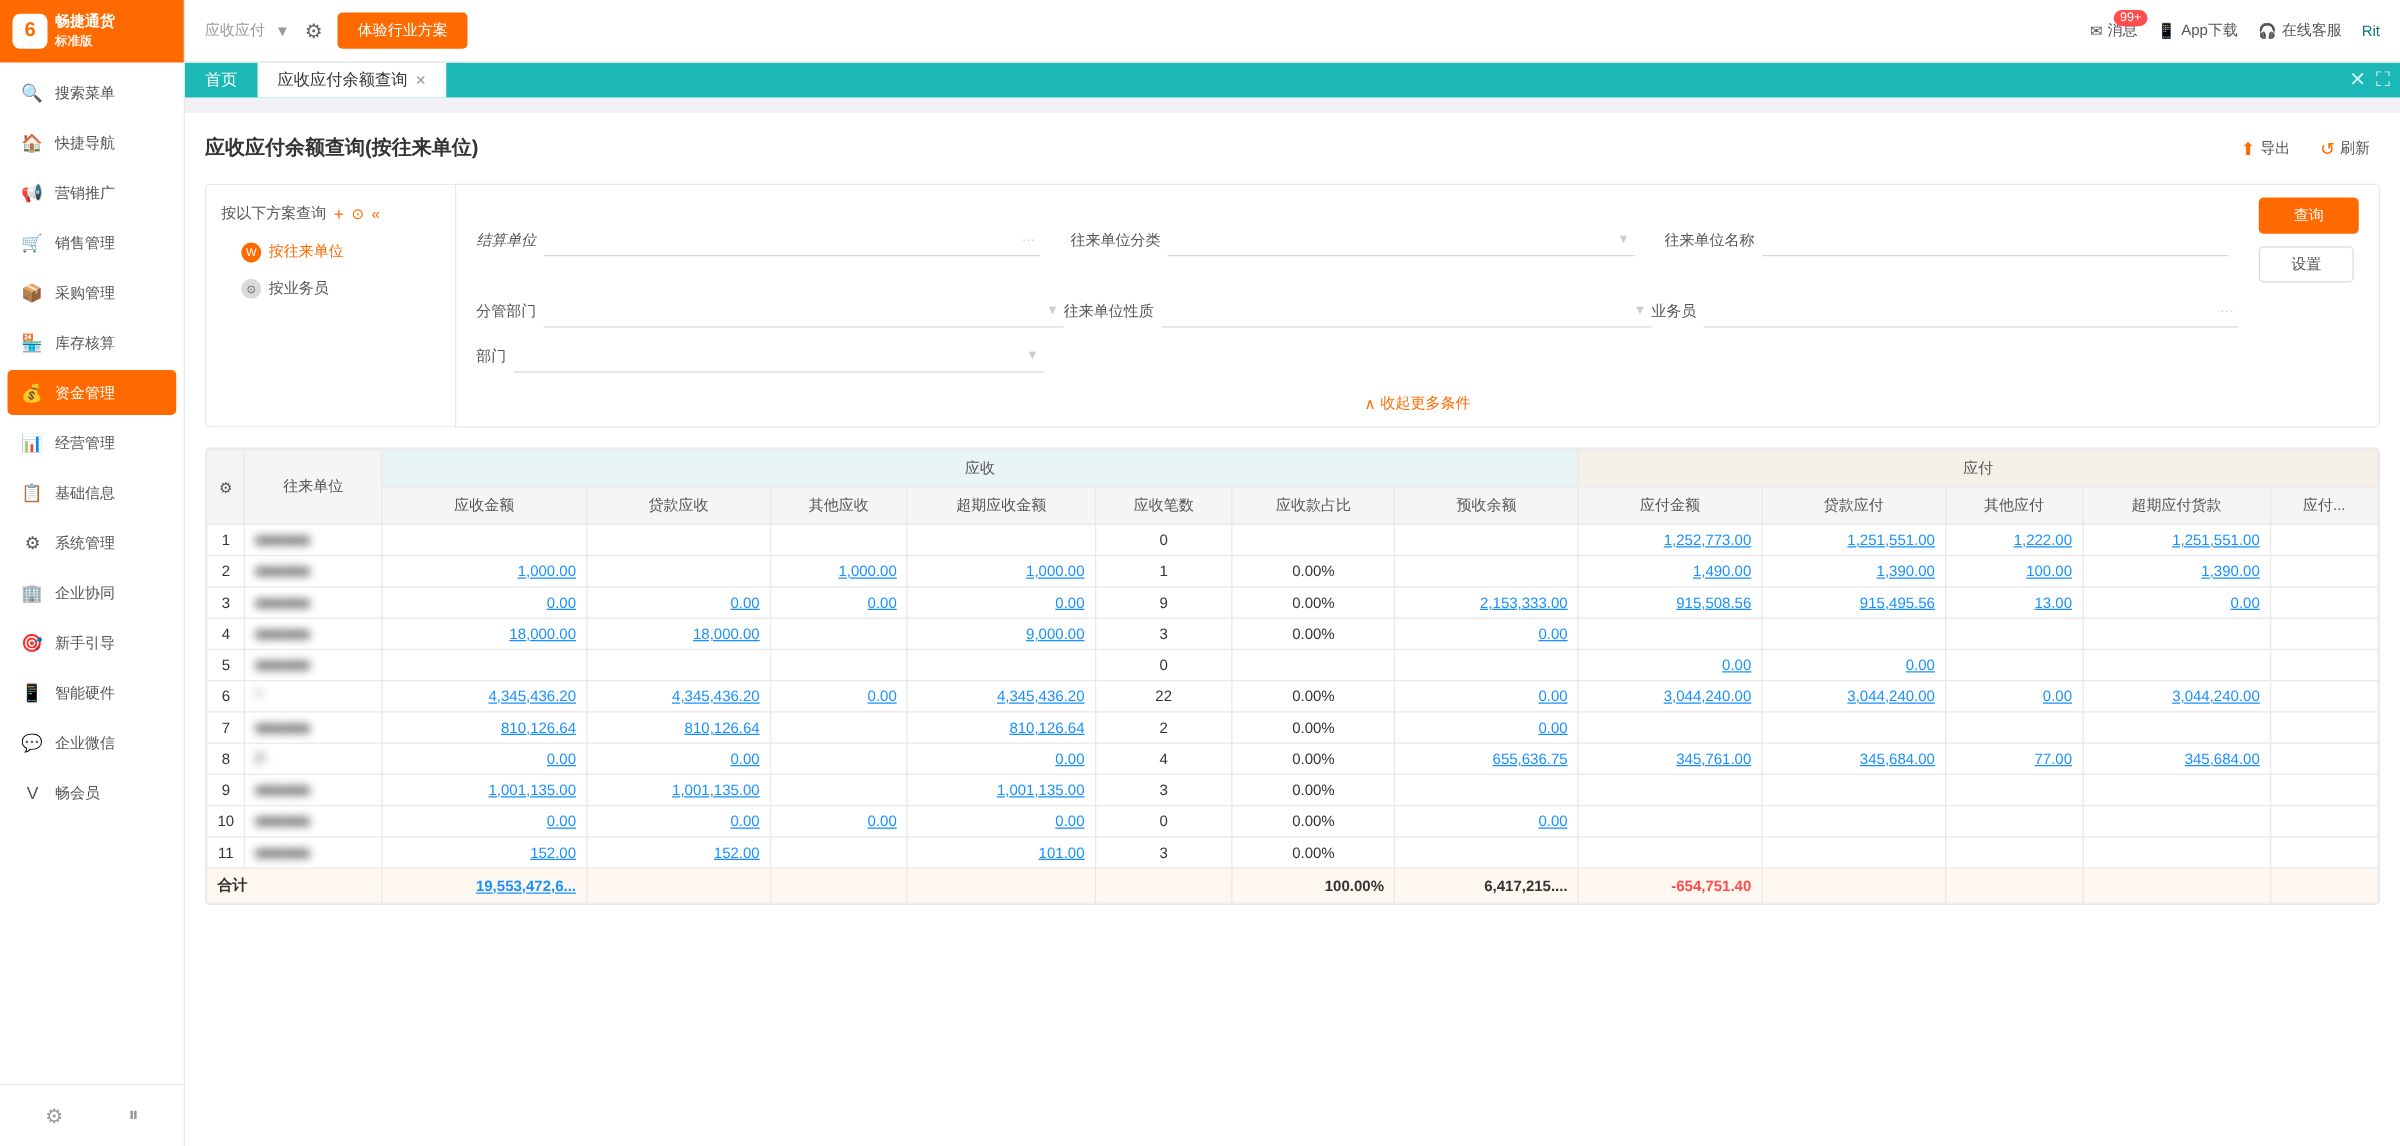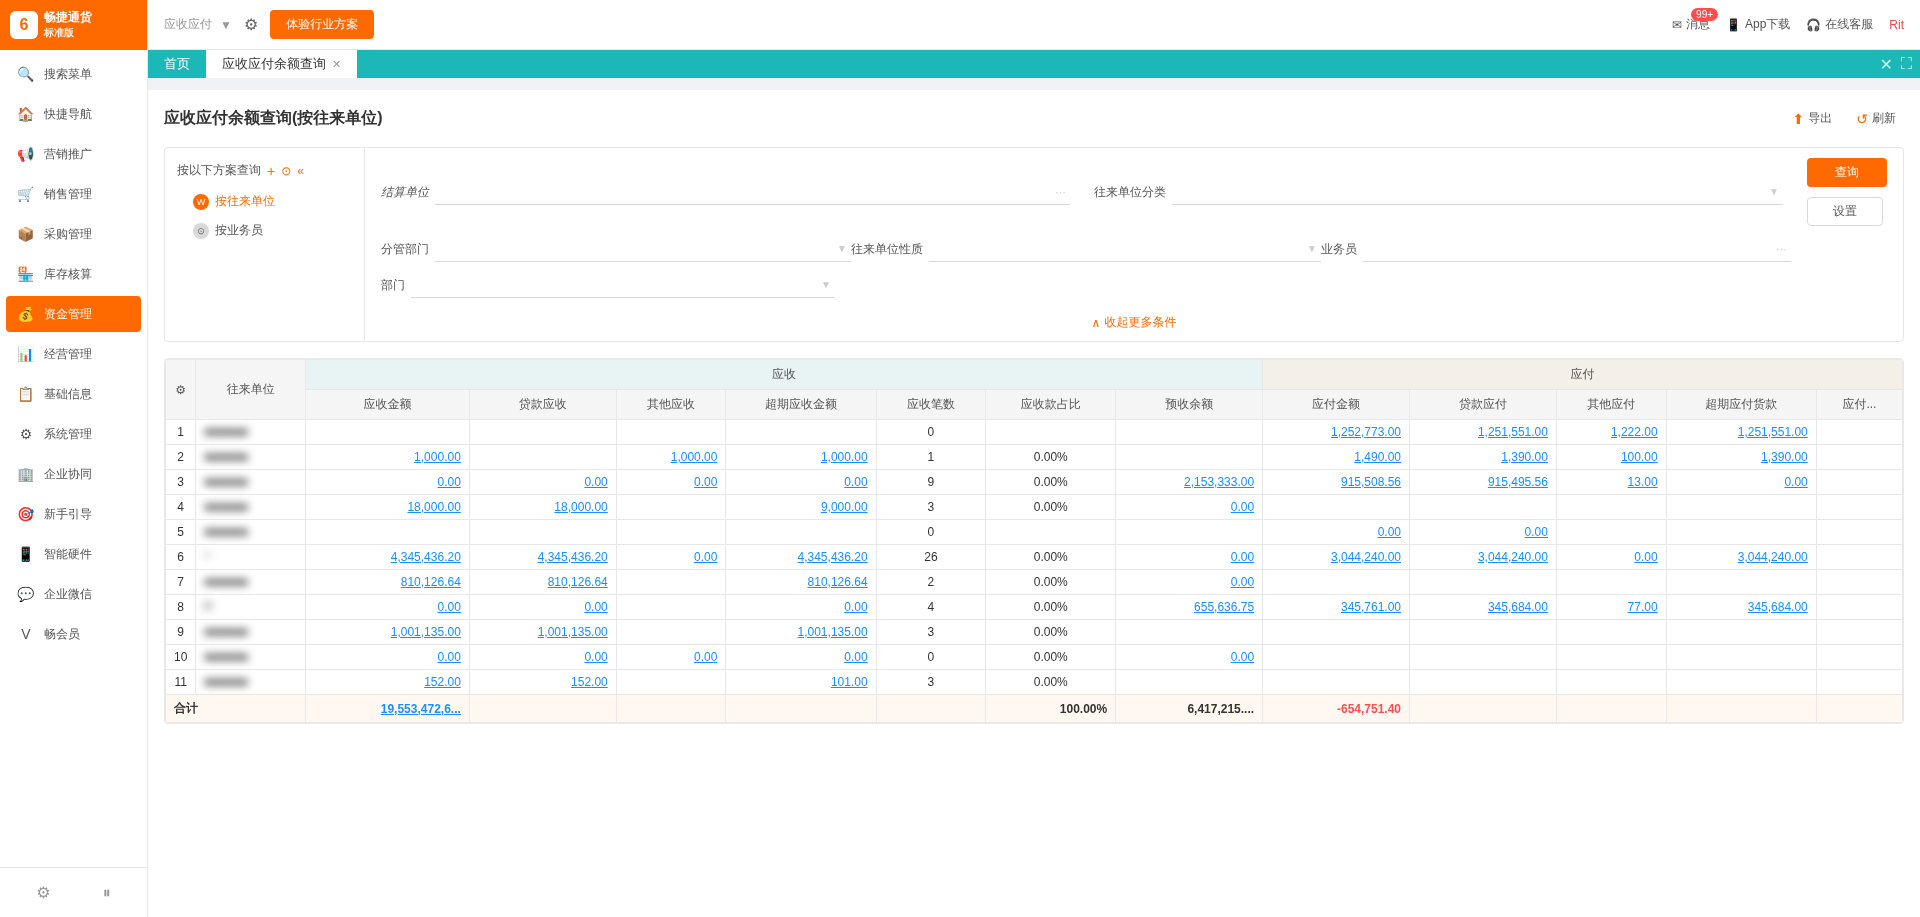--- a/index.html
+++ b/index.html
@@ -39,21 +39,21 @@
     .header-left { display: flex; align-items: center; flex: 1; }
     .header-breadcrumb { color: #999; font-size: 12px; display: flex; align-items: center; gap: 4px; }
     .header-caret { color: #999; margin: 0 4px; }
     .header-settings { margin-left: 8px; cursor: pointer; color: #666; font-size: 16px; }
     .header-btn-orange {
       background: #ff6a00; color: #fff; border: none; border-radius: 4px; padding: 6px 16px; cursor: pointer; font-size: 12px; margin-left: 12px;
     }
     .header-right { display: flex; align-items: center; gap: 16px; }
     .header-msg { display: flex; align-items: center; gap: 4px; cursor: pointer; color: #555; font-size: 12px; position: relative; }
     .badge { background: #ff4d4f; color: #fff; border-radius: 10px; padding: 1px 5px; font-size: 10px; position: absolute; top: -8px; right: -8px; }
-    .header-user { color: #ef4444; font-size: 12px; }
+    .header-user { color: #0f766e; font-size: 12px; }
 
     
     .tab-bar {
       position: fixed; left: 148px; top: 50px; right: 0; height: 28px;
       background: #1cb8b8; display: flex; align-items: center; padding: 0; z-index: 98;
     }
     .tab-item {
       height: 100%; display: flex; align-items: center; padding: 0 16px; cursor: pointer; color: rgba(255,255,255,0.7); font-size: 13px; position: relative;
     }
     .tab-item.active { background: #fff; color: #333; }
@@ -290,20 +290,24 @@
             <span style="font-size:12px; color:#555; white-space:nowrap;">结算单位</span>
             <div style="flex:1; border-bottom:1px solid #d9d9d9; height:26px; display:flex; align-items:center; justify-content:flex-end; padding:0 4px;">
               <span style="color:#ccc; font-size:11px;">···</span>
             </div>
           </div>
           <div style="display:flex; align-items:center; gap:6px; flex:1;">
             <span style="font-size:12px; color:#555; white-space:nowrap;">往来单位分类</span>
             <div style="flex:1; border-bottom:1px solid #d9d9d9; height:26px; display:flex; align-items:center; justify-content:flex-end; padding:0 4px; cursor:pointer;">
               <span style="color:#ccc; font-size:10px;">▼</span>
             </div>
+          </div>
+          <div style="display:flex; align-items:center; gap:6px; flex:1;">
+            <span style="font-size:12px; color:#555; white-space:nowrap;">往来单位名称</span>
+            <div style="flex:1; border-bottom:1px solid #d9d9d9; height:26px;"></div>
           </div>
 
           <div style="display:flex; flex-direction:column; gap:4px;">
             <button class="query-btn">查询</button>
             <button class="set-btn">设置</button>
           </div>
         </div>
 
         <div style="display:flex; margin-bottom:10px; align-items:center;">
           <div style="display:flex; align-items:center; gap:6px; flex:1;">
@@ -456,21 +460,21 @@
               <td></td>
               <td></td>
             </tr>
             <tr>
               <td class="row-num">6</td>
               <td class="name-cell blurred">^</td>
               <td><span class="link-val">4,345,436.20</span></td>
               <td><span class="link-val">4,345,436.20</span></td>
               <td><span class="link-val">0.00</span></td>
               <td><span class="link-val">4,345,436.20</span></td>
-              <td class="center"><span>26</span></td>
+              <td class="center"><span>22</span></td>
               <td class="center"><span>0.00%</span></td>
               <td><span class="link-val">0.00</span></td>
               <td><span class="link-val">3,044,240.00</span></td>
               <td><span class="link-val">3,044,240.00</span></td>
               <td><span class="link-val">0.00</span></td>
               <td><span class="link-val">3,044,240.00</span></td>
               <td></td>
             </tr>
             <tr>
               <td class="row-num">7</td>

